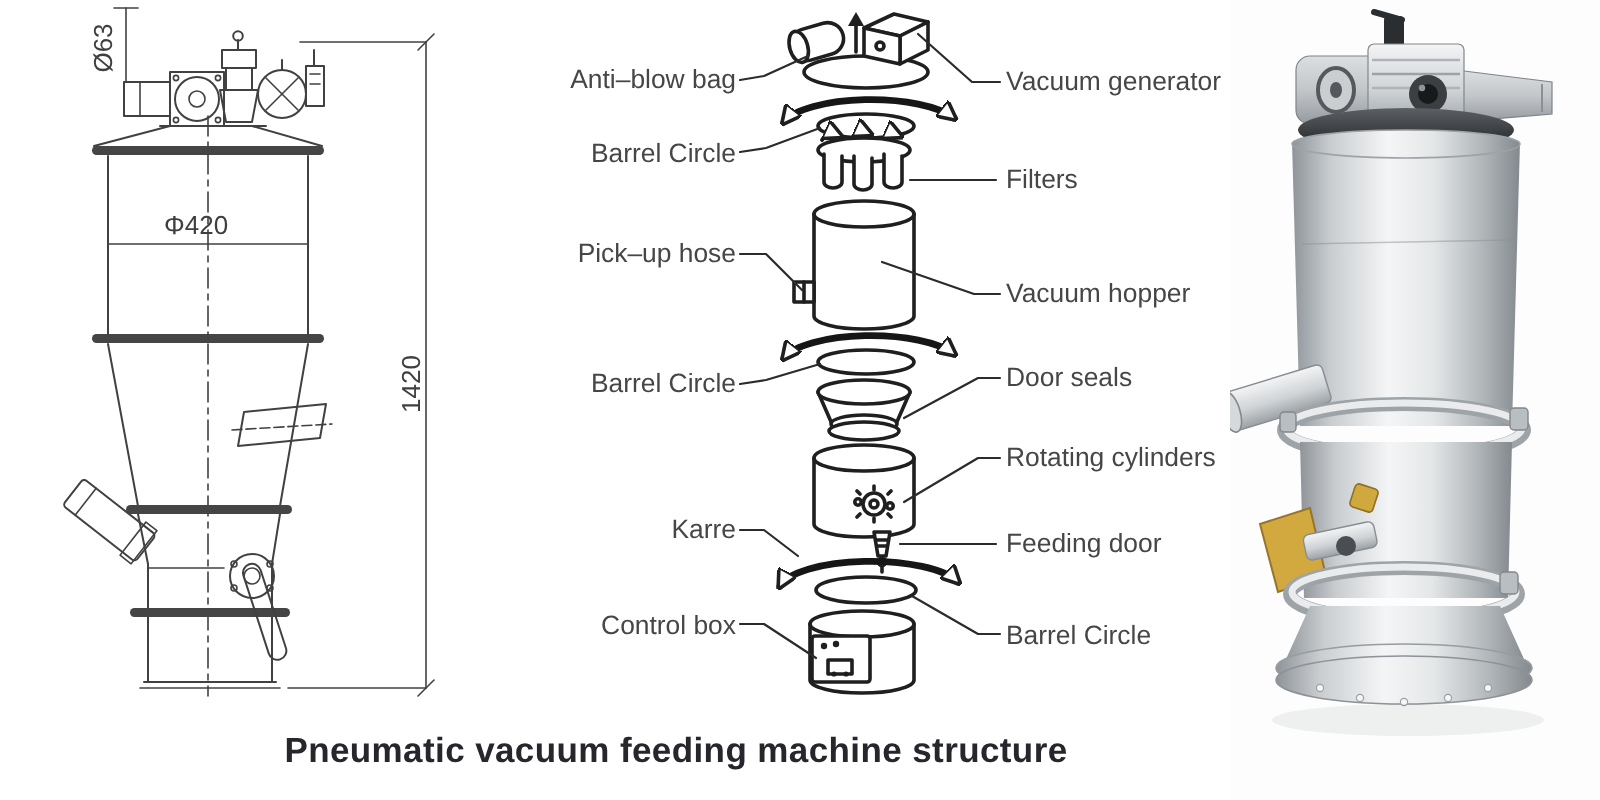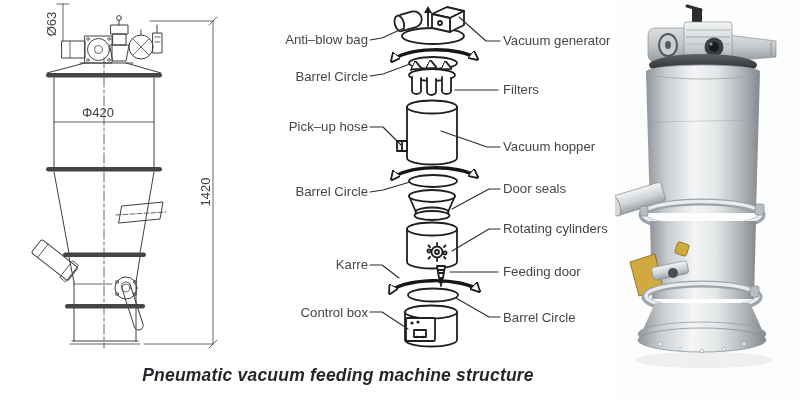--- a/index.html
+++ b/index.html
@@ -18,21 +18,21 @@
     stroke:#1f1f1f;stroke-width:1.8;fill:#ffffff;stroke-linecap:round;stroke-linejoin:round;
   }
   .xpl .leader{stroke:#2b2b2b;stroke-width:1.1;fill:none;}
   .xpl .arrow{stroke:#161616;stroke-width:3.4;fill:none;}
   .xpl .hook{stroke:#161616;stroke-width:1.9;fill:none;}
   .xpl .nofill{fill:none;}
   .xpl .dark{fill:#1f1f1f;stroke:none;}
   .xpl text{fill:#464646;font-size:13.2px;stroke:none;}
   .caption{
     position:absolute;left:0;top:365px;width:676px;text-align:center;
-    font-size:17.5px;font-weight:700;color:#26262c;letter-spacing:.2px;font-style:italic;
+    font-size:17.5px;font-weight:700;color:#26262c;letter-spacing:.2px;
   }
 </style>
 </head>
 <body>
 
 <div class="canvas">
 
   <svg class="cad" style="left:0;width:240px;height:362px" viewBox="0 0 240 362">
 
     <g>

